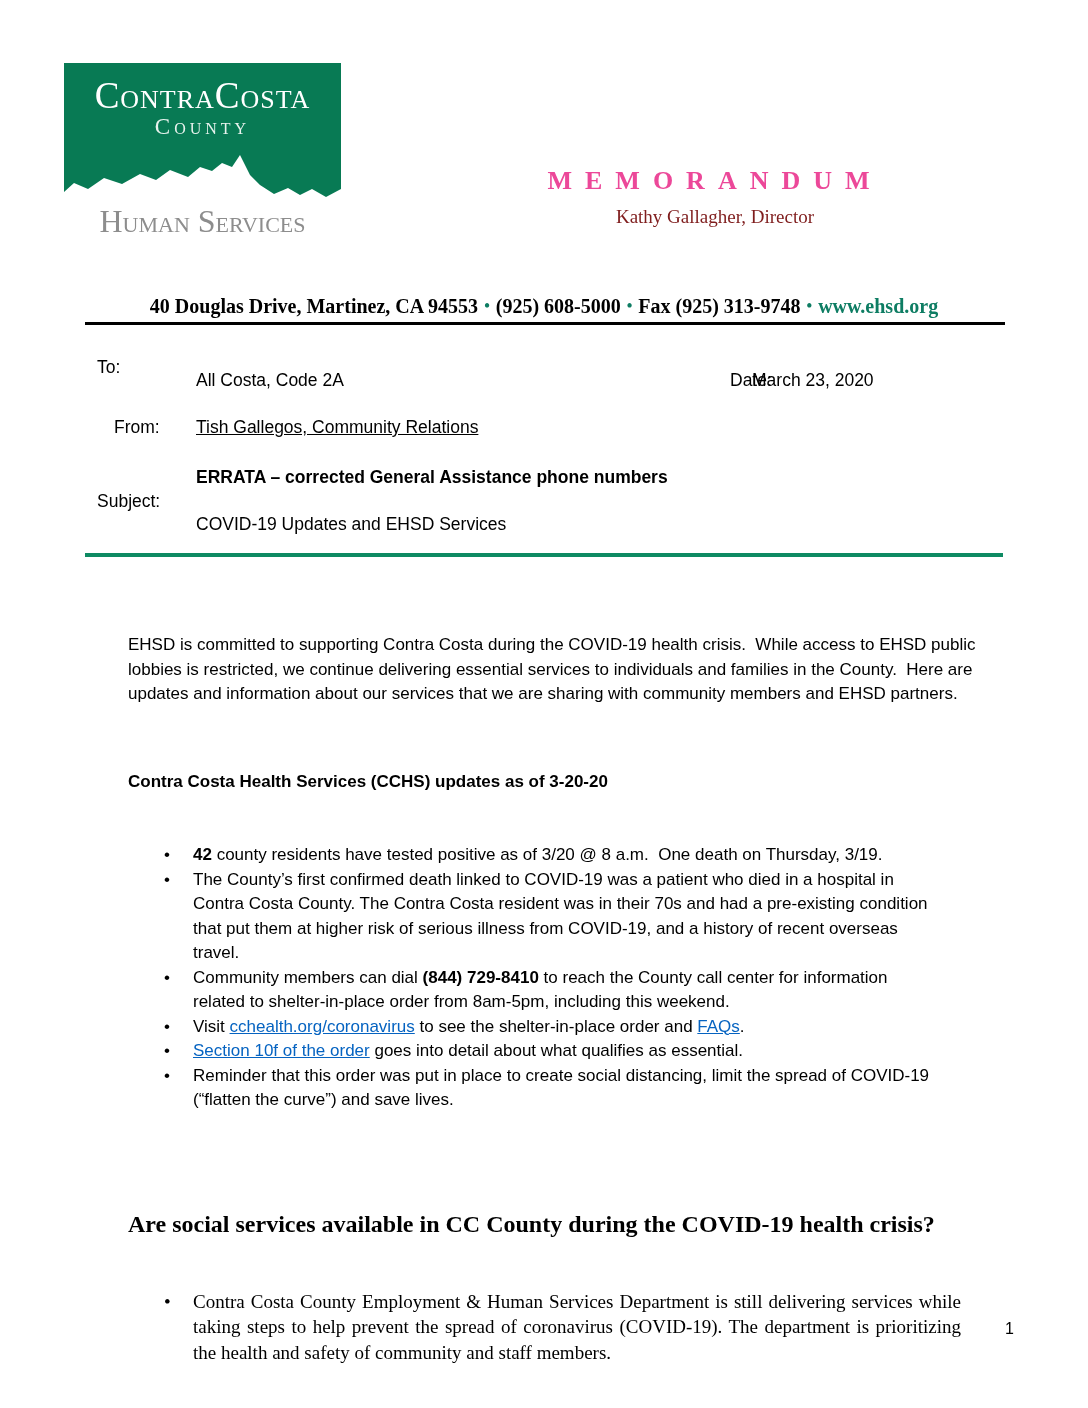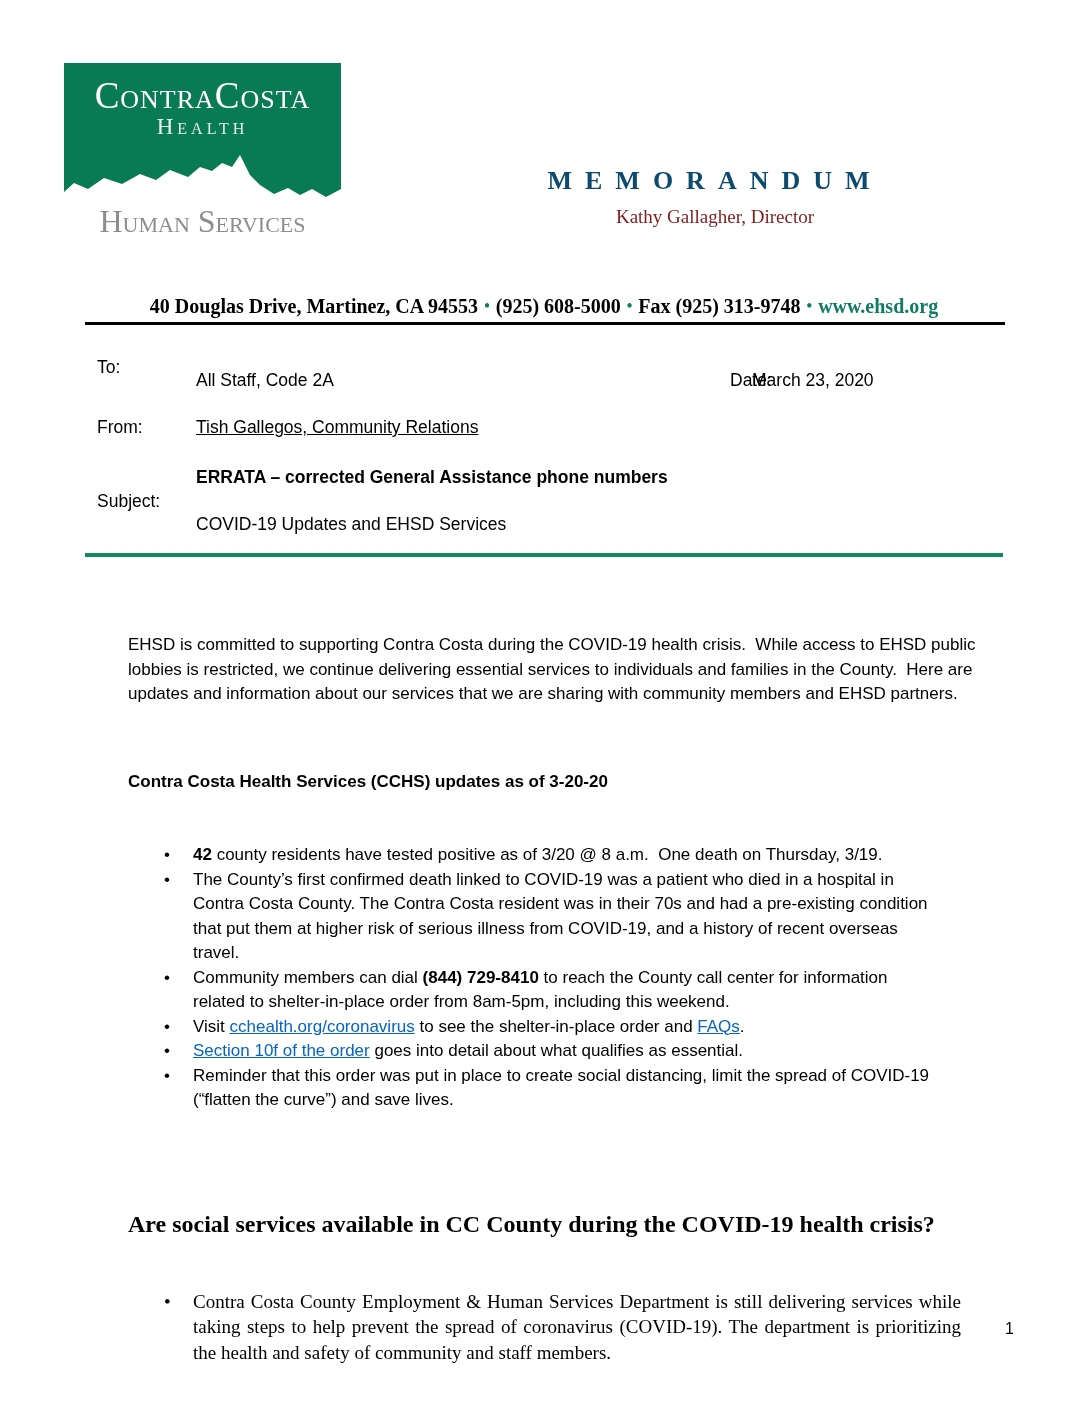--- a/index.html
+++ b/index.html
@@ -33,21 +33,21 @@
   }
   .logo-emp .amp { color:#2f8c6a; }
   .logo-human {
     font-family:"Liberation Serif", serif; font-variant:small-caps;
     color:#8d8d8d; font-size:32px; line-height:1.05; letter-spacing:0px;
   }
   
   .memo-head { position:absolute; left:450px; top:168px; width:530px; text-align:center; }
   .memo-title {
     font-family:"Liberation Serif", serif; font-weight:bold;
-    font-size:26px; letter-spacing:13px; color:#0c4a6e; line-height:1;
+    font-size:26px; letter-spacing:13px; color:#ec4899; line-height:1;
   }
   .memo-director {
     margin-top:12px; font-family:"Liberation Serif", serif;
     font-size:19px; color:#7f1d1d;
   }
   .address-row {
     position:absolute; left:0; right:0; top:295px; text-align:center;
     font-family:"Liberation Serif", serif; font-weight:bold; font-size:20px;
     white-space:nowrap;
   }
@@ -56,21 +56,21 @@
   .rule-black { position:absolute; left:85px; width:920px; top:322px; height:3px; background:#000; }
   .rule-green { position:absolute; left:85px; width:918px; top:553px; height:4px; background:#0e8a63; }
   
   .meta { position:absolute; left:0; top:0; width:100%; font-size:17.5px; }
   .meta .lbl { position:absolute; }
   .meta .val { position:absolute; }
   .to-lbl   { left:97px;  top:348px;margin-top:9px; }
   .to-val   { left:196px; top:370px; }
   .date-lbl { left:730px; top:370px; }
   .date-val { left:752px; top:370px; }
-  .from-lbl { left:97px;  top:417px; }
+  .from-lbl { left:114px;  top:417px; }
   .from-val { left:196px; top:417px;text-decoration:underline; }
   .subj-lbl { left:97px;  top:491px; }
   .subj-l1  { left:196px; top:467px; font-weight:bold; }
   .subj-l2  { left:196px; top:514px; }
   
   .body-sans {
     position:absolute; left:128px; top:584px; width:884px;
     font-size:17px; line-height:24.5px; white-space:pre-wrap;
   }
   .intro { margin:0; }
@@ -100,38 +100,38 @@
 <body>
 
 <div class="page">
 
   <div class="logo">
     <div class="logo-green">
       <svg width="277" height="142" viewBox="0 0 277 142">
         <path fill="#087a54" d="M0,0 H277 V126 L262,134 L248,126 L236,132 L224,125 L210,131 L196,122 L186,112 L176,92 L168,104 L158,100 L148,108 L136,104 L124,114 L106,107 L92,117 L76,111 L58,121 L40,115 L24,126 L10,120 L0,129 Z"></path>
       </svg>
       <div class="logo-line1">ContraCosta</div>
-      <div class="logo-line2">Health</div>
+      <div class="logo-line2">County</div>
     </div>
     <div class="logo-human">Human Services</div>
   </div>
 
   <div class="memo-head">
     <div class="memo-title">MEMORANDUM</div>
     <div class="memo-director">Kathy Gallagher, Director</div>
   </div>
 
   <div class="address-row">
     <span>40 Douglas Drive, Martinez, CA 94553</span><span class="sep">•</span><span>(925) 608-5000</span><span class="sep">•</span><span>Fax (925) 313-9748</span><span class="sep">•</span><span class="site doc-site">www.ehsd.org</span>
   </div>
   <div class="rule-black"></div>
 
   <div class="meta">
     <span class="lbl to-lbl">To:</span>
-    <span class="val to-val">All Staff, Code 2A</span>
+    <span class="val to-val">All Costa, Code 2A</span>
     <span class="lbl date-lbl">Date:</span>
     <span class="val date-val">March 23, 2020</span>
     <span class="lbl from-lbl">From:</span>
     <span class="val from-val">Tish Gallegos, Community Relations</span>
     <span class="lbl subj-lbl">Subject:</span>
     <span class="val subj-l1">ERRATA – corrected General Assistance phone numbers</span>
     <span class="val subj-l2">COVID-19 Updates and EHSD Services</span>
   </div>
   <div class="rule-green"></div>
 

